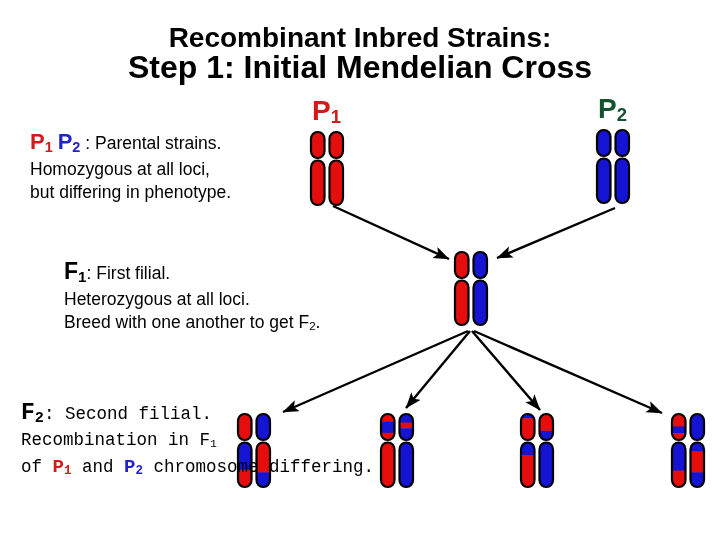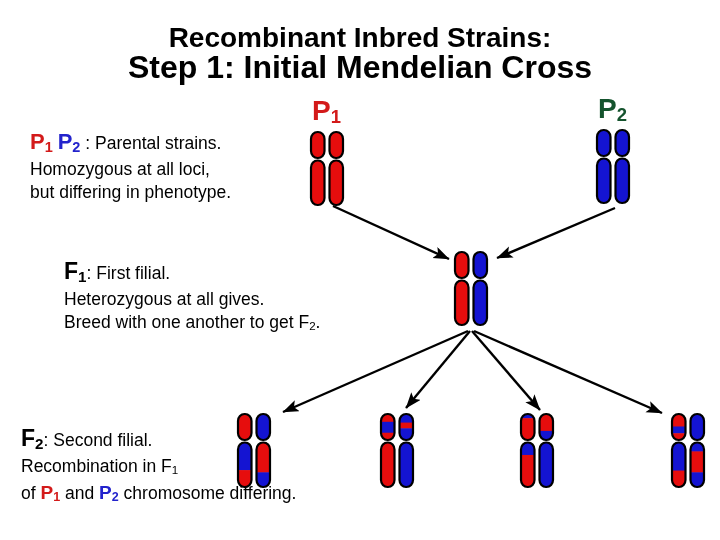--- a/index.html
+++ b/index.html
@@ -332,23 +332,23 @@
       <div class="genlabel" style="left: 598px; top: 97px; color: #14532d;">P<span class="sb">2</span></div>
     </div>
   <div id="text-layer">
       <div class="tblock" style="left: 30px; top: 131px;">
         <div><span class="mk" style="color: rgb(211, 26, 26);">P<span class="sb">1</span></span><span> </span><span class="mk" style="color: rgb(35, 35, 204);">P<span class="sb">2</span></span><span> : Parental strains.</span></div>
         <div><span>Homozygous at all loci,</span></div>
         <div><span>but differing in phenotype.</span></div>
       </div>
       <div class="tblock" style="left: 20px; top: 260px; margin-left: 44px;">
         <div><span class="mkF">F<span class="sb">1</span></span><span>: First filial.</span></div>
-        <div><span>Heterozygous at all gives.</span></div>
+        <div><span>Heterozygous at all loci.</span></div>
         <div><span>Breed with one another to get F<span class="sb">2</span></span><span>.</span></div>
       </div>
-      <div class="tblock" style="left: 21px; top: 427px;">
+      <div class="tblock" style="left: 21px; top: 402px; font-family: Liberation Mono, monospace;">
         <div><span class="mkF">F<span class="sb">2</span></span><span>: Second filial.</span></div>
         <div><span>Recombination in F<span class="sb">1</span></span></div>
         <div><span>of </span><span class="pb" style="color: rgb(211, 26, 26);">P<span class="sb">1</span></span><span> and </span><span class="pb" style="color: rgb(35, 35, 204);">P<span class="sb">2</span></span><span> chromosome differing.</span></div>
       </div>
     </div>
 
 </div>
 
 </body></html>

